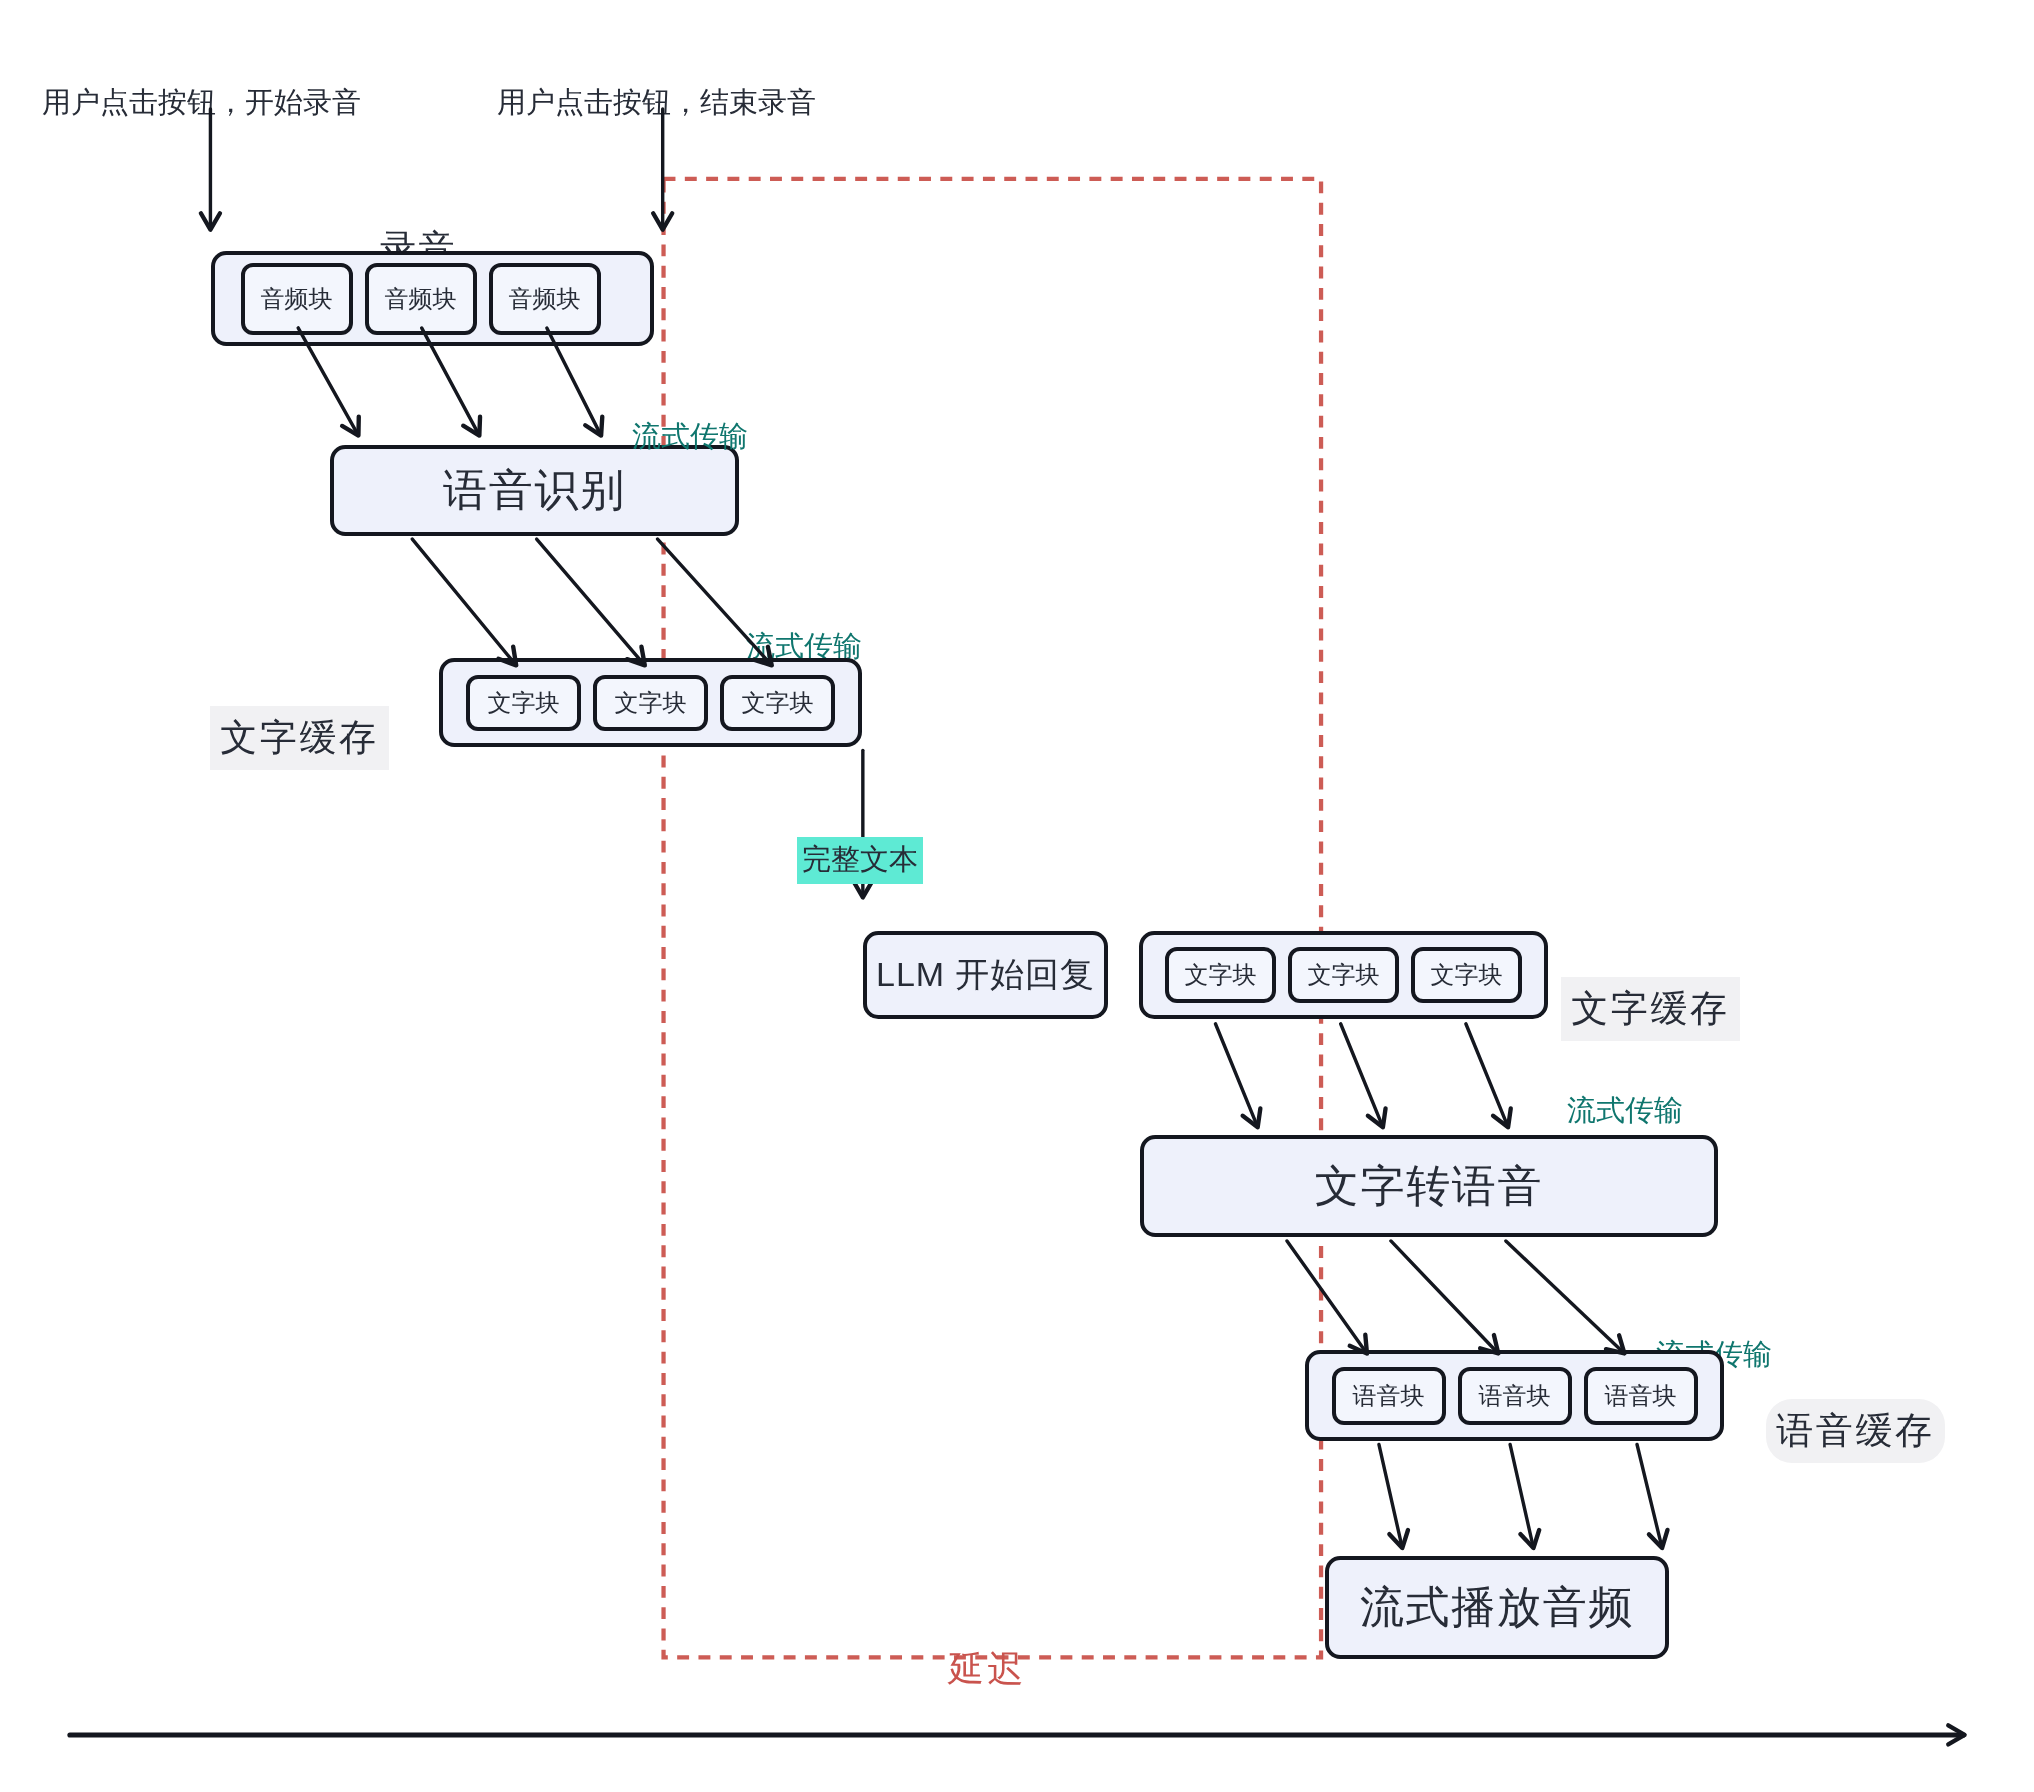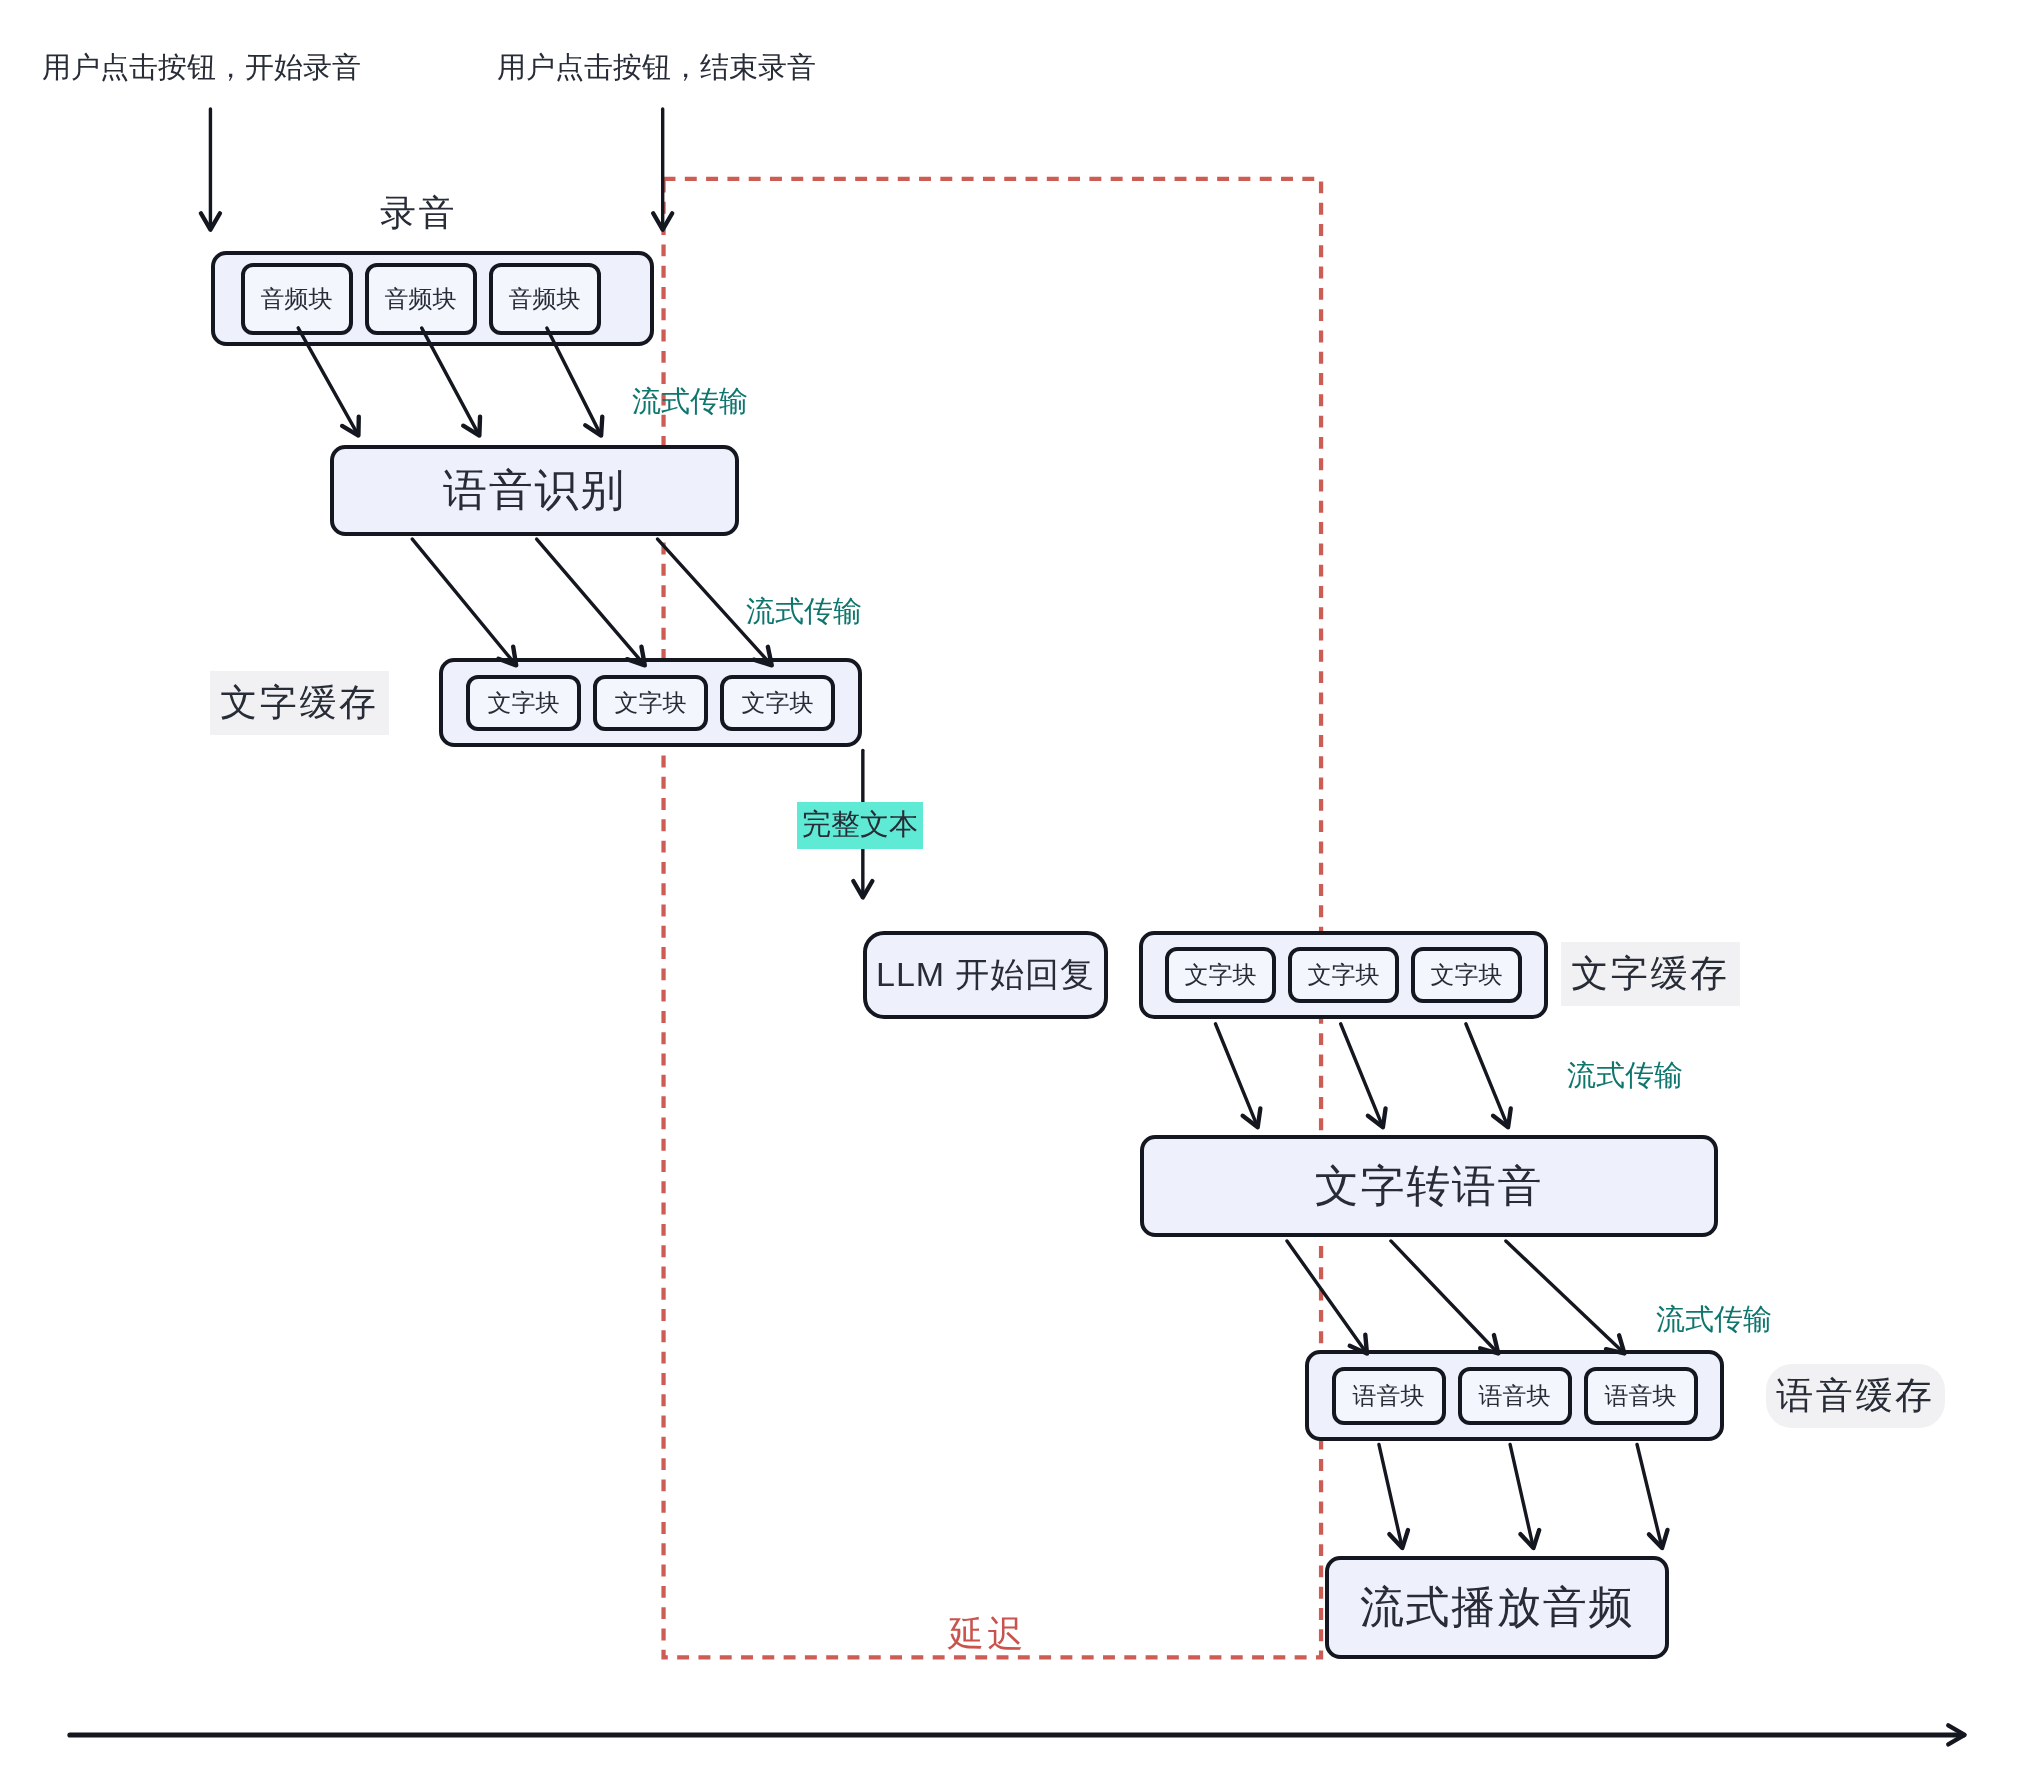--- a/index.html
+++ b/index.html
@@ -12,21 +12,21 @@
   .node{position:absolute;z-index:2;background:#eef1fb;border:4.3px solid #14171f;border-radius:15.3px;
         box-sizing:border-box;display:flex;align-items:center;justify-content:center;}
   .node .title{font-size:44px;font-weight:500;letter-spacing:1.7px;color:#272c37;white-space:nowrap;}
   .chunk-row{justify-content:center;gap:12px;padding:0 17px;}
   .chunk{background:#f3f6fd;border:4.3px solid #14171f;border-radius:12px;box-sizing:border-box;
          display:flex;align-items:center;justify-content:center;font-size:24px;color:#272c37;white-space:nowrap;}
   .chunk.audio{width:112px;height:72px;}
   .chunk.text{width:115px;height:56px;}
   .chunk.voice{width:114px;height:58px;}
 
-  .lbl{position:absolute;z-index:2;white-space:nowrap;color:#272c37;}
+  .lbl{position:absolute;z-index:2;white-space:nowrap;color:#272c37;margin-top:35px;}
   .annotation{font-size:29px;font-weight:500;}
   .section-title{font-size:36px;font-weight:500;letter-spacing:2.6px;}
   .edge-label{font-size:29px;color:#0f766e;}
   .cache-label{font-size:37px;font-weight:500;letter-spacing:2.6px;background:#f1f1f3;padding:6.8px 10.2px;}
   .mask-label{z-index:4;background:#5eead4;font-size:29px;padding:3.4px 5.1px;}
   .delay-label{font-size:36px;font-weight:500;color:#c9534d;letter-spacing:3.4px;z-index:2;}
 </style>
 </head>
 <body>
 
@@ -54,21 +54,21 @@
 
   <div class="lbl cache-label" style="left:210px;top:671px;">文字缓存</div>
   <div class="node chunk-row" style="left:439px;top:658px;width:423px;height:89px;">
     <div class="chunk text">文字块</div>
     <div class="chunk text">文字块</div>
     <div class="chunk text">文字块</div>
   </div>
 
   <div class="lbl mask-label" style="left:797px;top:802px;">完整文本</div>
 
-  <div class="node" style="left:863px;top:931px;width:245px;height:88px;border-radius:21px;">
+  <div class="node" style="left:863px;top:931px;width:245px;height:88px;">
     <span class="title" style="font-size:34px;letter-spacing:0.9px;">LLM 开始回复</span>
   </div>
   <div class="node chunk-row" style="left:1139px;top:931px;width:409px;height:88px;">
     <div class="chunk text" style="width:111px;">文字块</div>
     <div class="chunk text" style="width:111px;">文字块</div>
     <div class="chunk text" style="width:111px;">文字块</div>
   </div>
   <div class="lbl cache-label" style="left:1561px;top:942px;">文字缓存</div>
   <div class="lbl edge-label" style="left:1567px;top:1056px;">流式传输</div>
 

